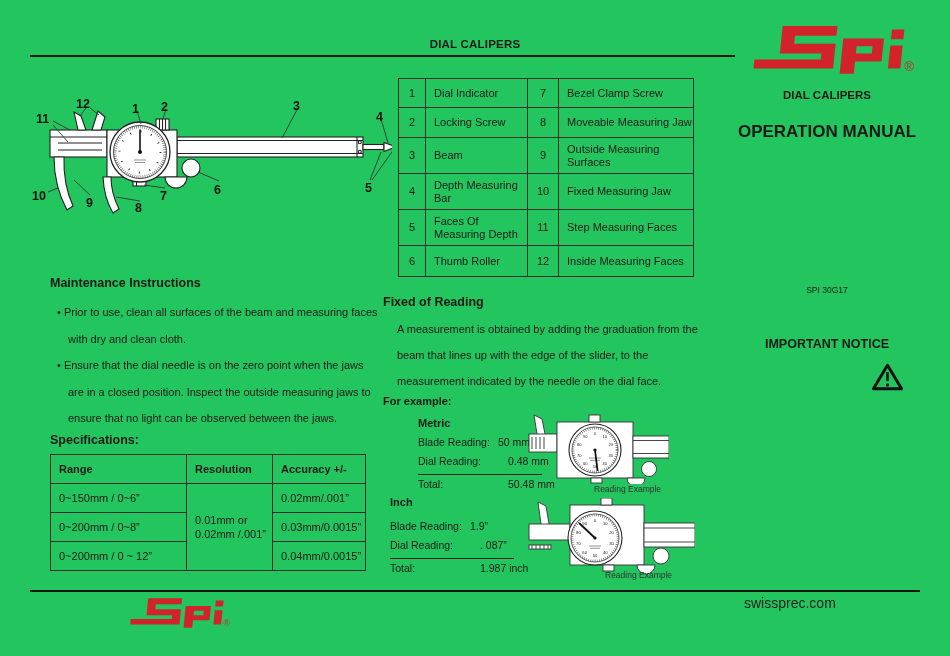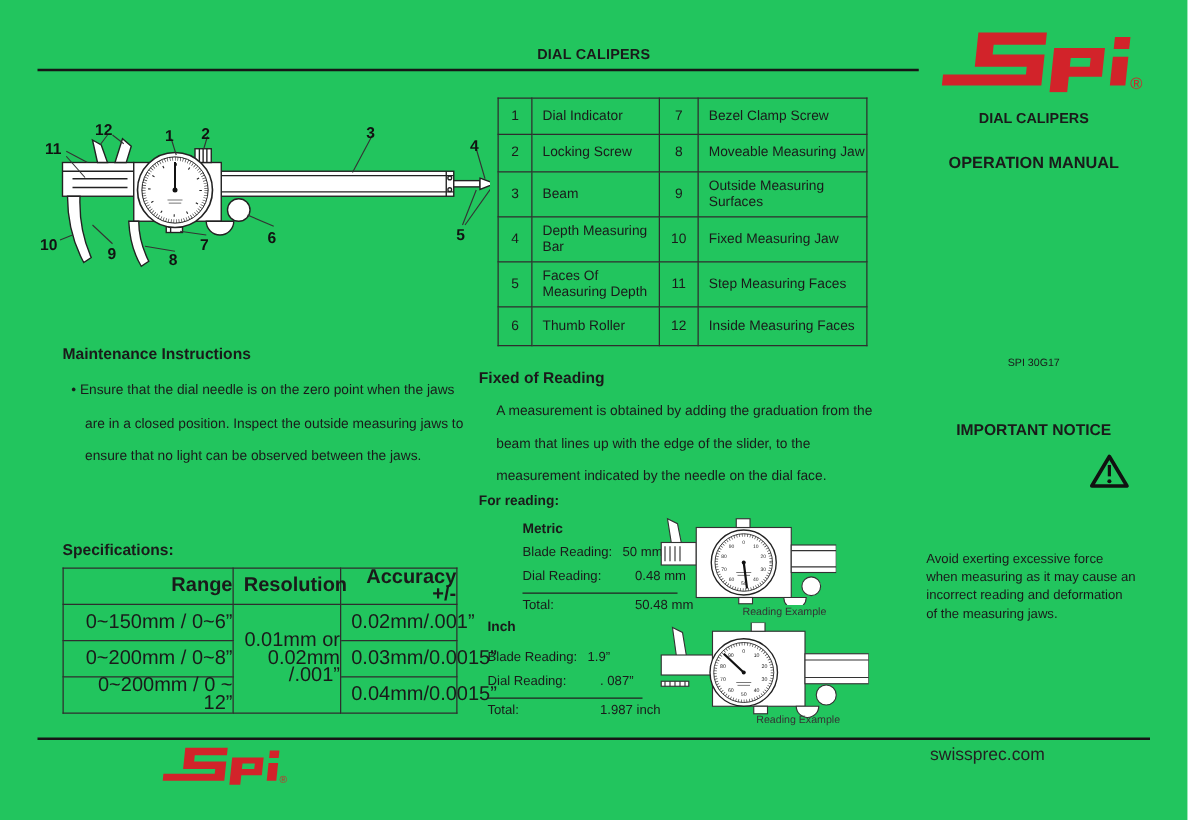--- a/index.html
+++ b/index.html
@@ -17,40 +17,40 @@
   .parts td.num{text-align:center;}
   .parts td.nm{padding-left:8px;}
 
   
   .sec-h{font-weight:bold;font-size:12.5px;}
   .bullets{top:299px;left:57px;width:336px;font-size:11px;line-height:26.5px;}
   .bullet{white-space:pre-line;padding-left:11px;text-indent:-11px;}
 
   
   .spec{top:454px;left:50px;border-collapse:collapse;table-layout:fixed;width:315px;}
-  .spec td,.spec th{border:1px solid #2e2e2e;font-size:16px;text-align:right;vertical-align:middle;
+  .spec td,.spec th{border:1px solid #2e2e2e;font-size:11px;text-align:left;vertical-align:middle;
       padding:0 0 0 8px;height:28px;font-weight:normal;white-space:pre-line;line-height:14px;}
   .spec th{font-weight:bold;}
 
   
   .method-body{top:316px;left:397px;width:312px;font-size:11px;line-height:26px;white-space:pre-line;}
   .for-ex{top:395px;left:383px;font-weight:bold;font-size:11px;}
   .rx{width:124px;font-size:10.5px;}
   .rx .rx-title{font-weight:bold;font-size:11px;margin:0 0 7px 0;}
   .rx-row{display:flex;margin-bottom:5px;height:14px;}
   .rx-row .lab{flex:none;width:80px;}
   .rx-row .val{white-space:pre;}
   .rx-row .val.ind{padding-left:10px;}
   .rx-rule{border-top:1.3px solid #222;margin:1px 0 3px 0;width:124px;}
   .caption{font-size:8.5px;color:#333;}
 
   
   .rp{left:737px;width:180px;text-align:center;}
   .rp1{top:89px;font-weight:bold;font-size:11.5px;}
-  .rp2{top:122px;font-weight:bold;font-size:13px;}
+  .rp2{top:122px;font-weight:bold;font-size:17px;}
   .rp3{top:285px;font-size:8.5px;}
   .rp4{top:337px;font-weight:bold;font-size:12.5px;}
   .notice{top:440px;left:741px;width:182px;font-size:10.5px;line-height:14.6px;white-space:pre-line;text-align:left;}
 
   svg text{font-family:"Liberation Sans",sans-serif;}
   .callout{font-weight:bold;font-size:12.5px;fill:#111;}
   .dialnum{font-size:4px;fill:#222;}
   .dialnum2{font-size:4.2px;fill:#222;}
 </style>
 </head>
@@ -207,27 +207,25 @@
 
   <div class="abs rp rp1">DIAL CALIPERS</div>
   <div class="abs rp rp2">OPERATION MANUAL</div>
   <div class="abs rp rp3">SPI 30G17</div>
   <div class="abs rp rp4">IMPORTANT NOTICE</div>
   <svg class="abs" style="top:362px;left:871px;" width="33" height="30" viewBox="0 0 36 33">
     <path d="M18 3.5 L33.5 29.5 L2.5 29.5 Z" fill="none" stroke="#111" stroke-width="3.2" stroke-linejoin="round"></path>
     <rect x="16.6" y="11" width="2.8" height="10" fill="#111"></rect>
     <circle cx="18" cy="25.3" r="1.8" fill="#111"></circle>
   </svg>
-  <div class="abs notice">Avoid exerting excessive force
-when measuring as it may cause an
-incorrect reading and deformation
-of the measuring jaws.</div>
 
   <div class="abs sec-h" style="top:276px;left:50px;">Maintenance Instructions</div>
   <div class="abs bullets">
+    <div class="bullet">• Prior to use, clean all surfaces of the beam and measuring faces
+with dry and clean cloth.</div>
     <div class="bullet">• Ensure that the dial needle is on the zero point when the jaws
 are in a closed position. Inspect the outside measuring jaws to
 ensure that no light can be observed between the jaws.</div>
   </div>
 
   <div class="abs sec-h" style="top:433px;left:50px;">Specifications:</div>
   <table class="abs spec">
     <colgroup>
         <col style="width:136px">
         <col style="width:86px">
@@ -253,21 +251,21 @@
       <td>0~200mm / 0 ~  12”</td>
       <td>0.04mm/0.0015”</td>
     </tr>
   </tbody>
     </table>
 
   <div class="abs sec-h" style="top:295px;left:383px;">Fixed of Reading</div>
   <div class="abs method-body">A measurement is obtained by adding the graduation from the
 beam that lines up with the edge of the slider, to the
 measurement indicated by the needle on the dial face.</div>
-  <div class="abs for-ex">For reading:</div>
+  <div class="abs for-ex">For example:</div>
 
   <div class="abs rx" style="top:417px;left:390px;margin-left:28px;">
     <div class="rx-title">Metric</div>
     <div class="rx-row">
       <span class="lab">Blade Reading:</span>
       <span class="val">50 mm</span>
     </div>
     <div class="rx-row">
       <span class="lab">Dial Reading:</span>
       <span class="val ind">0.48 mm</span>

